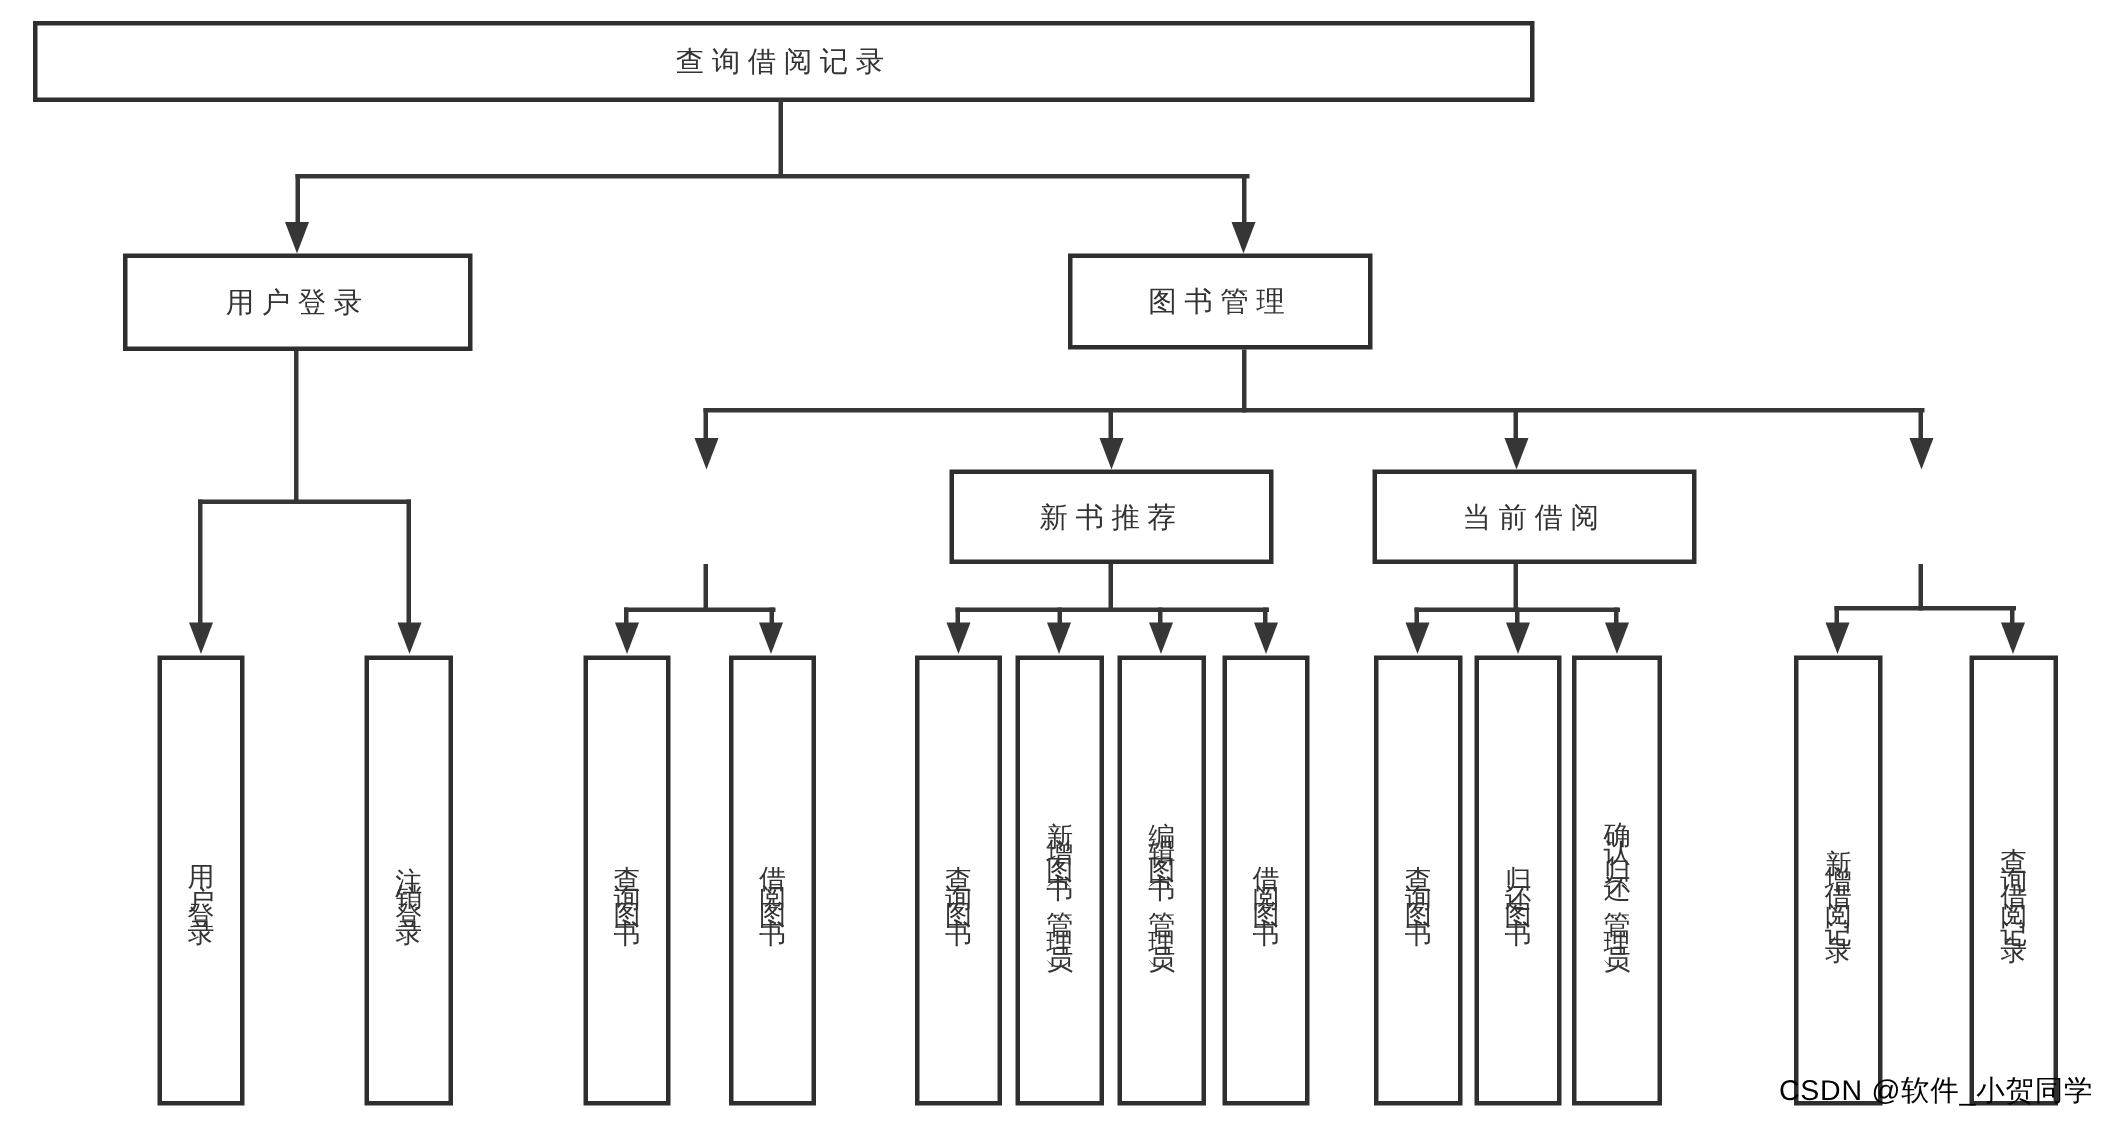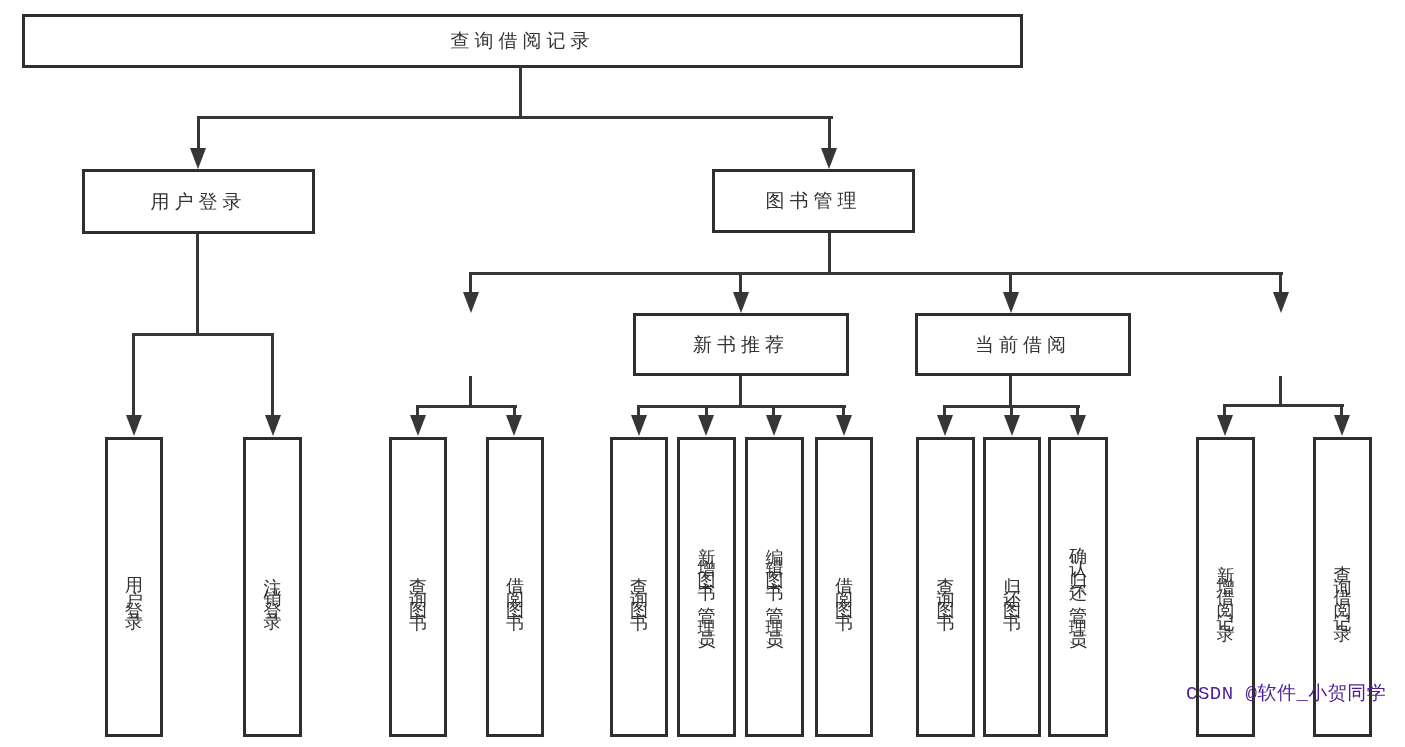--- a/index.html
+++ b/index.html
@@ -38,27 +38,26 @@
   .arrow {
     position: absolute;
     width: 0; height: 0;
     border-left: 8px solid transparent;
     border-right: 8px solid transparent;
     border-top: 21px solid #363636;
   }
   .watermark {
     position: absolute;
     left: 1186px;
-    top: 680px;
+    top: 714px;
     font-size: 19px;
-    color: #4c1d95;
+    color: #000000;
     letter-spacing: 0.5px;
     white-space: nowrap;
     z-index: 5;
-    font-family: Liberation Mono, monospace;
   }
 </style>
 </head>
 <body>
 
 <div id="stage">
 
   <div class="box hbox" style="left:22px; top:14px; width:1001px; height:54px;">
     <span class="label">查询借阅记录</span>
   </div>

